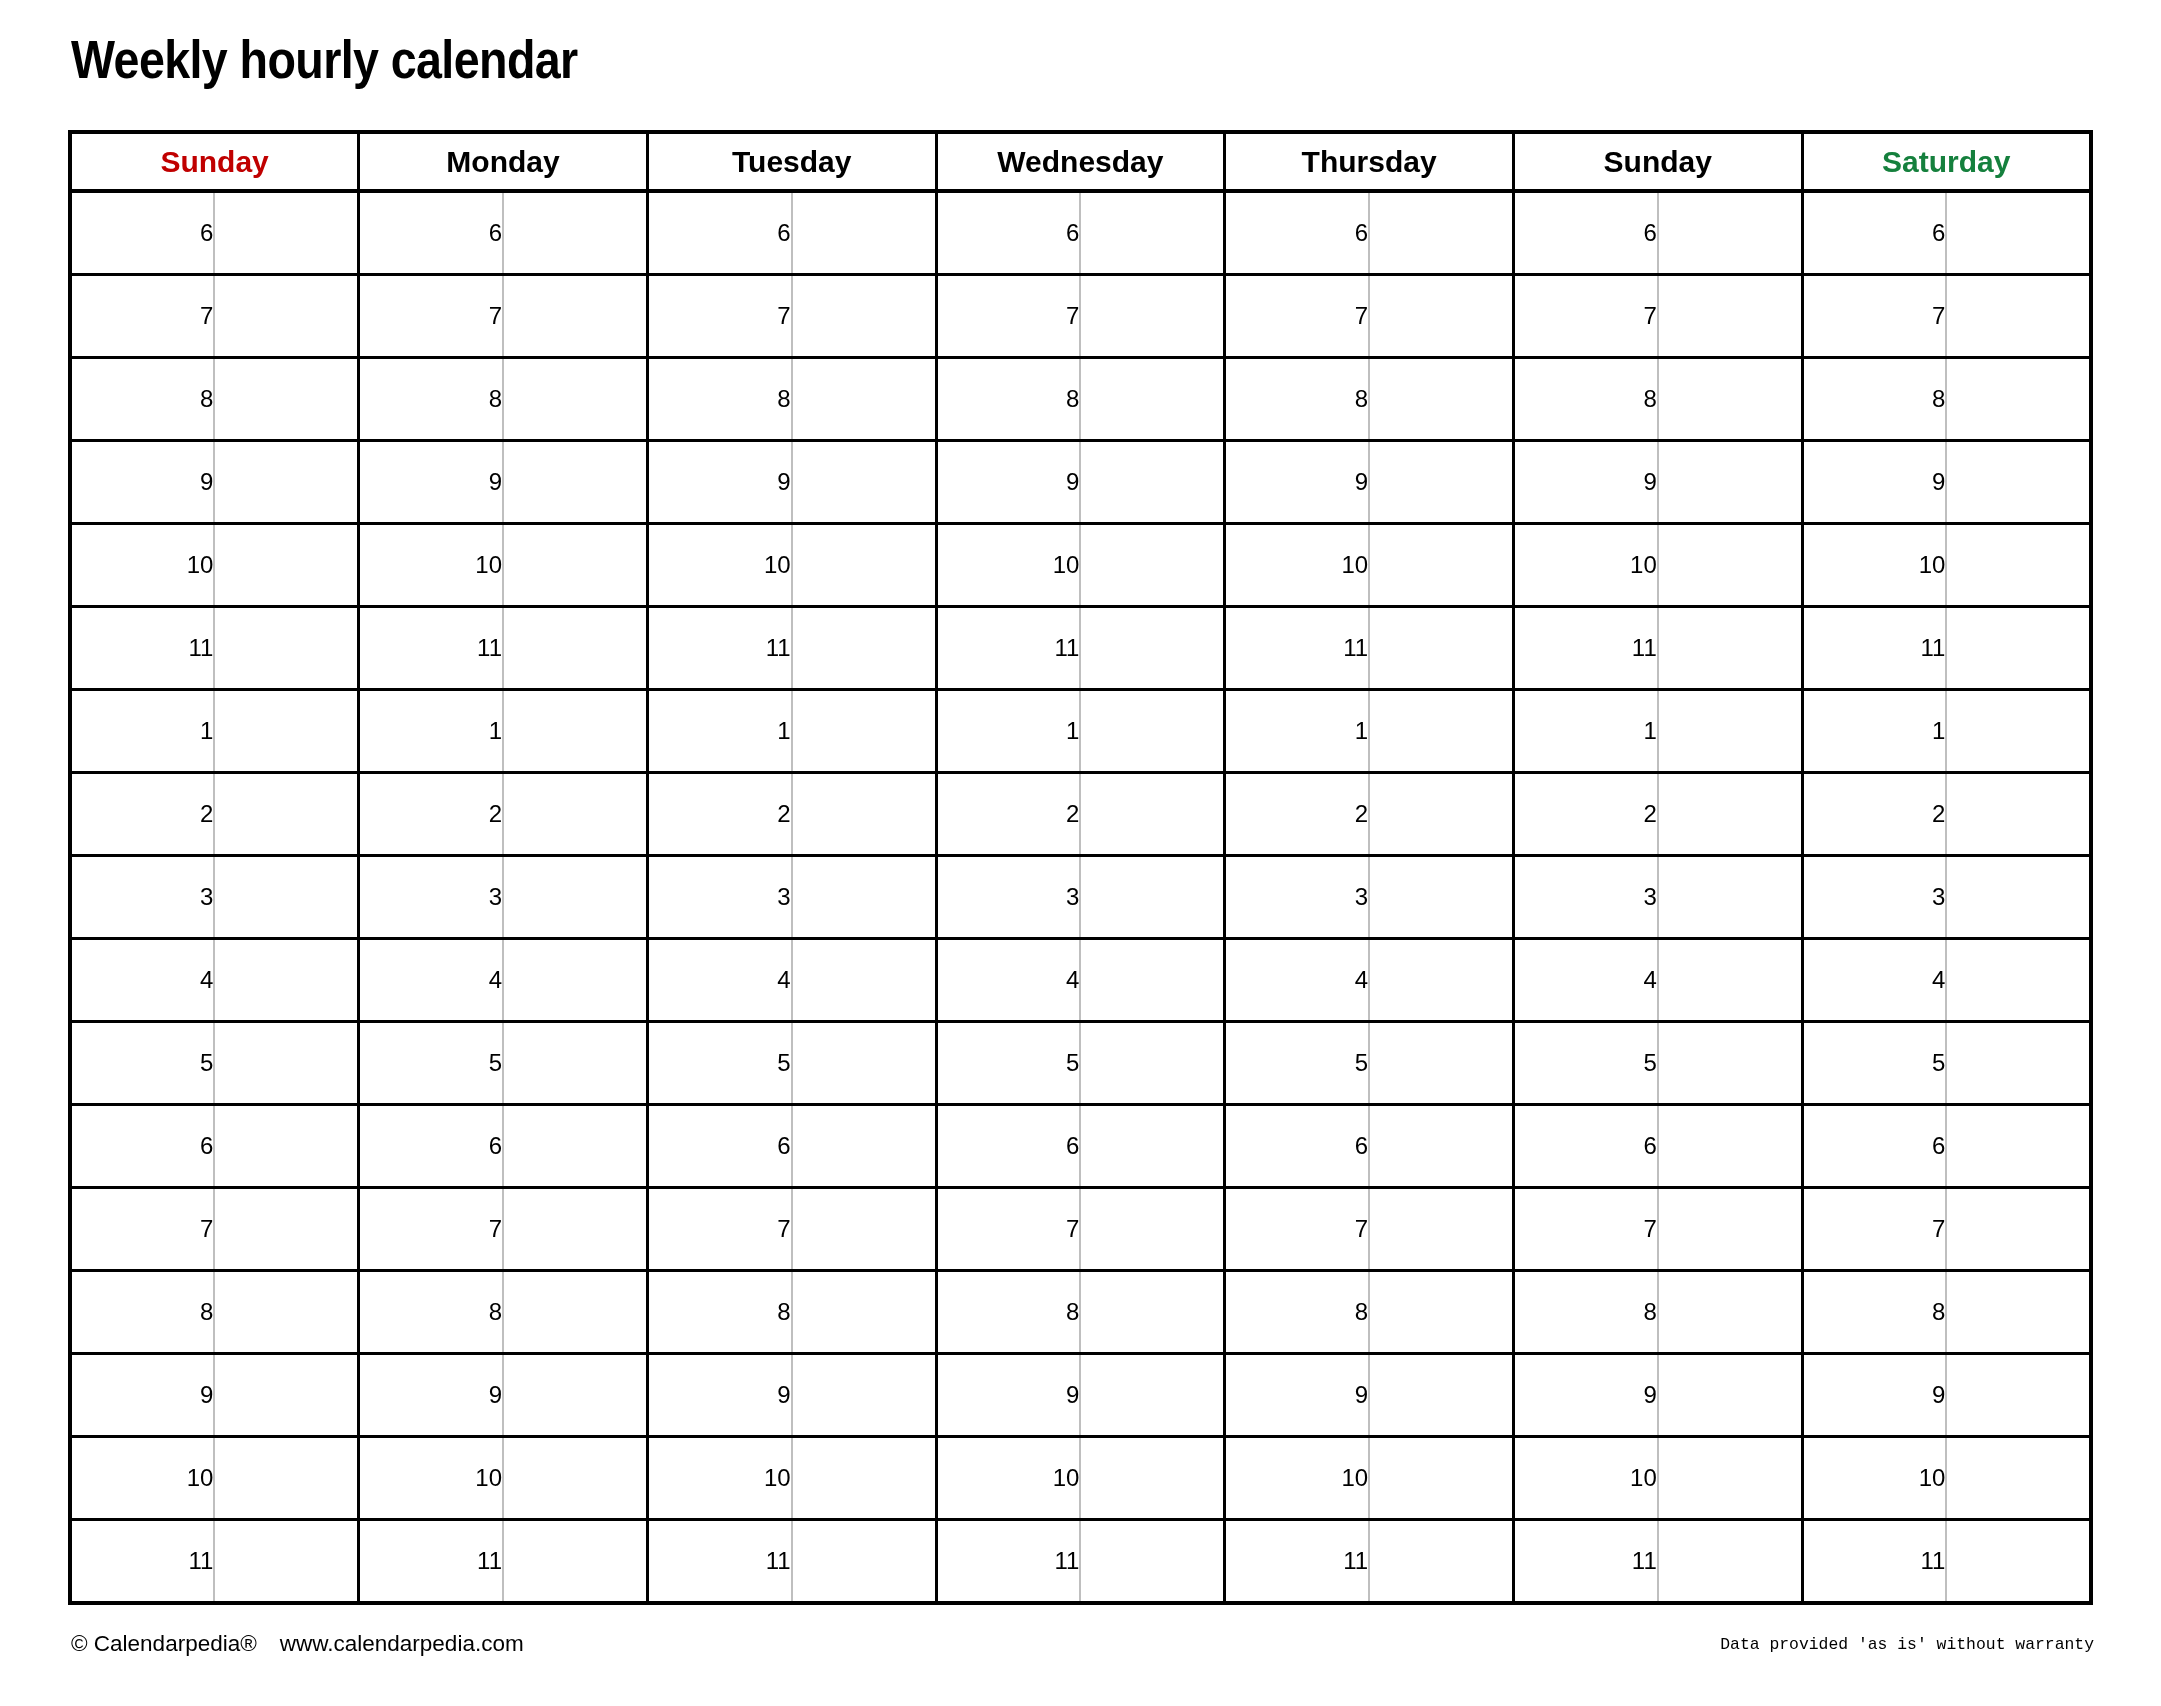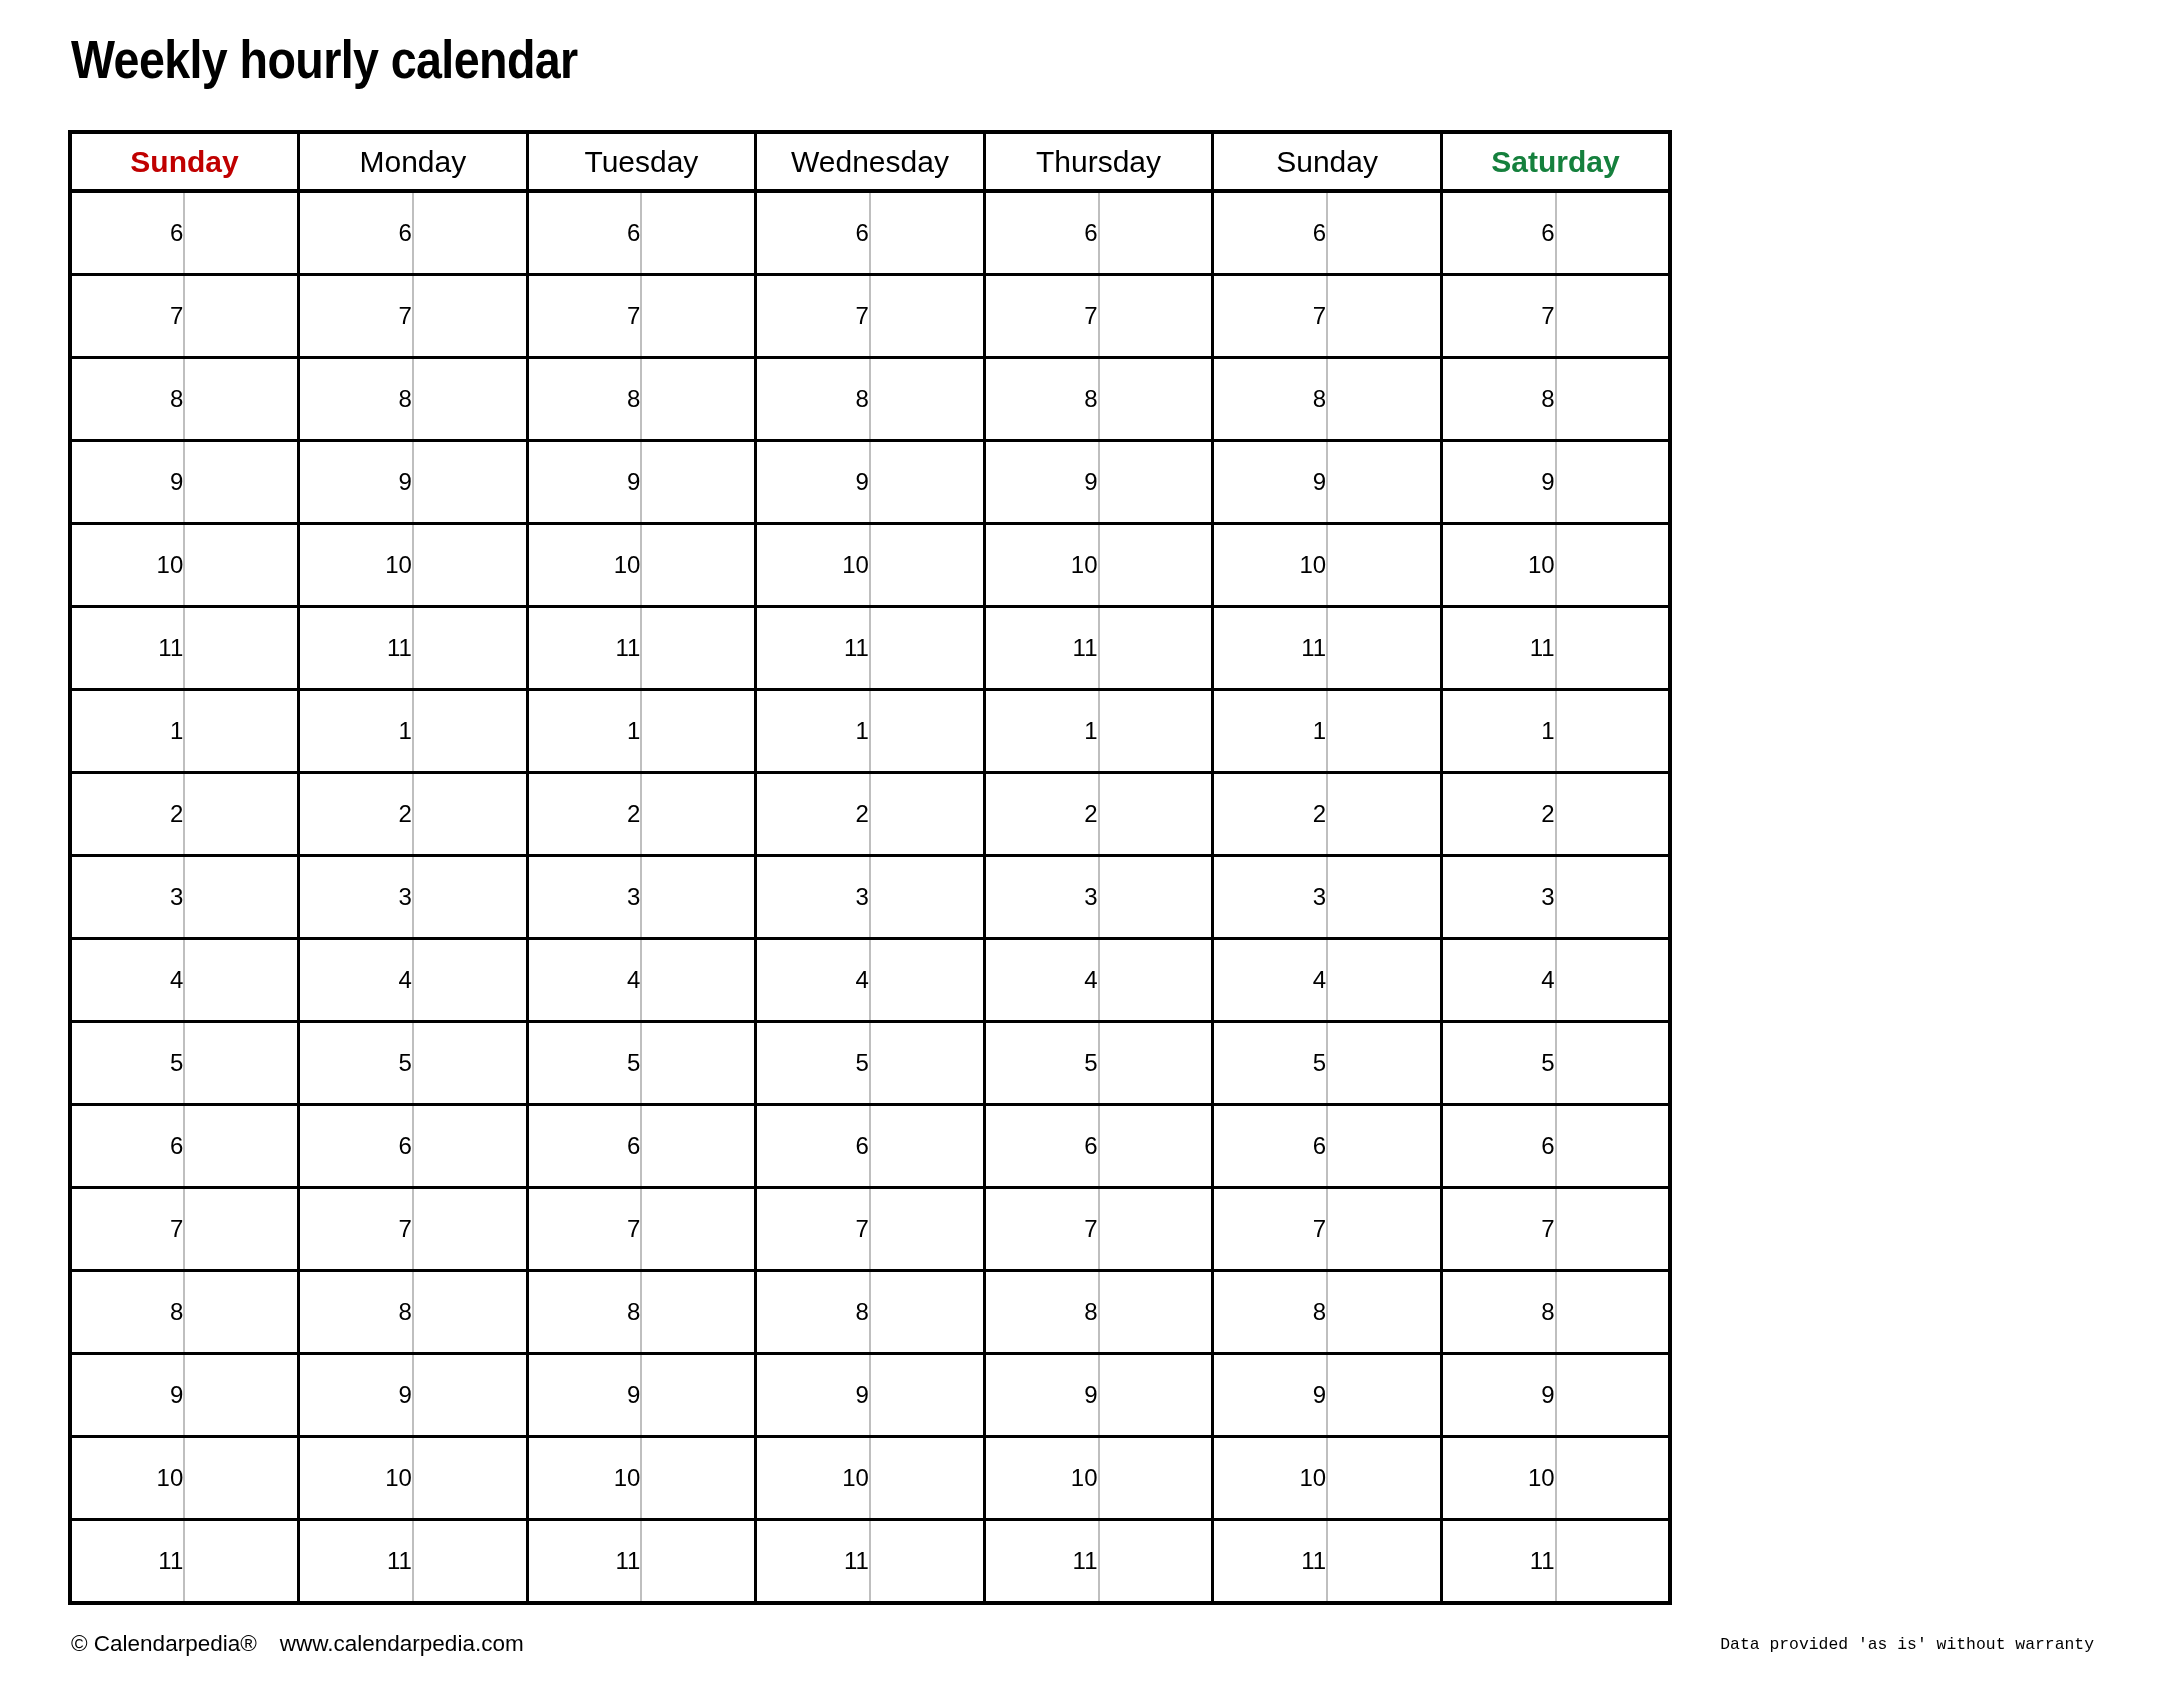--- a/index.html
+++ b/index.html
@@ -64,31 +64,31 @@
   
   .calendar-wrap {
     position: absolute;
     left: 68px;
     top: 130px;
     width: 2025px;
   }
   table.calendar {
     border-collapse: collapse;
     table-layout: fixed;
-    width: 1604px;
+    width: 2025px;
     border-top: 4.8px solid #000;
     border-bottom: 4.8px solid #000;
     border-left: 4.8px solid #000;
     border-right: 4.8px solid #000;
   }
   
   thead th.day-head {
     height: 55px;
     font-size: 30px;
-    font-weight: normal;
+    font-weight: bold;
     text-align: center;
     vertical-align: middle;
     padding: 0;
     border-left: 3.4px solid #000;
     border-bottom: 4.8px solid #000;
     white-space: nowrap;
   }
   thead th.day-head:first-child {
     border-left: none;
   }

